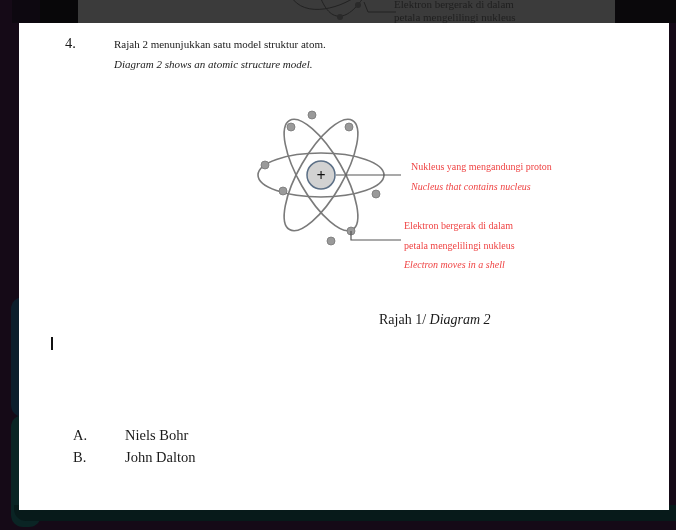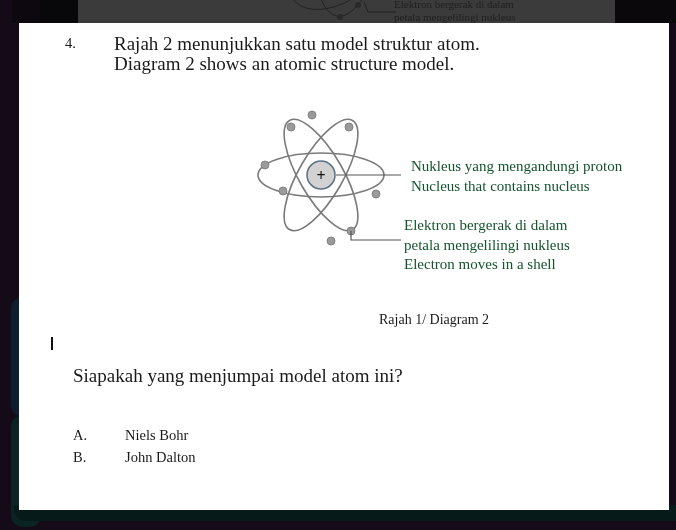--- a/index.html
+++ b/index.html
@@ -21,26 +21,26 @@
     .dim-strip svg { position: absolute; left: 200px; top: -10px; }
     .side-shape { position: absolute; border-radius: 12px; }
     .side-shape.blue { left: 11px; top: 297px; width: 30px; height: 120px; background: #0c1e2c; }
     .side-shape.teal { left: 11px; top: 415px; width: 30px; height: 112px; background: #0a2424; }
     .bottom-band { position: absolute; left: 14px; top: 505px; width: 662px; height: 16px; background: #071a1a; border-radius: 0 0 0 12px; }
     .page {
       position: absolute; left: 19px; top: 23px; width: 650px; height: 487px;
       background: #ffffff; color: #1a1a1a;
     }
     .q-num { position: absolute; left: 46px; top: 12px; font-size: 14.5px; }
-    .line { position: absolute; font-size: 19px; white-space: nowrap; line-height: 18px; }
-    .italic { }
+    .line { position: absolute; font-size: 11px; white-space: nowrap; line-height: 18px; }
+    .italic { font-style: italic; }
     .q-text-ms { left: 95px; top: 12px; }
     .q-text-en { left: 95px; top: 32px; }
     .diagram { position: absolute; left: 232px; top: 80px; width: 150px; height: 150px; }
-    .lbl { position: absolute; font-size: 15px; line-height: 19.5px; white-space: nowrap; color: #14532d; }
+    .lbl { position: absolute; font-size: 10px; line-height: 19.5px; white-space: nowrap; color: #ef4444; }
     .lbl-nucleus { left: 392px; top: 134px; }
     .lbl-electron { left: 385px; top: 193px; }
     .caption { position: absolute; left: 360px; top: 289px; font-size: 14px; white-space: nowrap; }
     .cursor { position: absolute; left: 32px; top: 314px; width: 2px; height: 13px; background: #111; }
     .question-ms { left: 54px; top: 344px; }
     .question-en { left: 54px; top: 366px; }
     .option { position: absolute; left: 54px; font-size: 14.5px; white-space: nowrap; }
     .option .letter { display: inline-block; width: 52px; }
     .opt-a { top: 404px; } .opt-b { top: 426px; } .opt-c { top: 449px; }
   </style>
@@ -104,21 +104,20 @@
     <div>petala mengelilingi nukleus</div>
     <div class="italic">Electron moves in a shell</div>
   </div>
 
   <div class="caption">
     <span>Rajah 1/ </span><span class="italic">Diagram 2</span>
   </div>
 
   <div class="cursor"></div>
 
-  <div class="line question-ms">Siapakah yang menjumpai model atom ini?</div>
 
   <div class="option opt-b">
     <span class="letter">B.</span><span>John Dalton</span>
   </div>
   <div class="option opt-a">
     <span class="letter">A.</span><span>Niels Bohr</span>
   </div>
 </div>
 
 </body></html>

